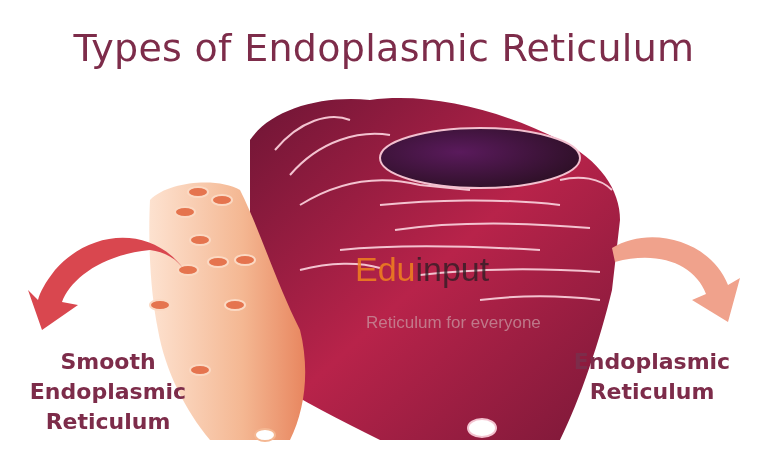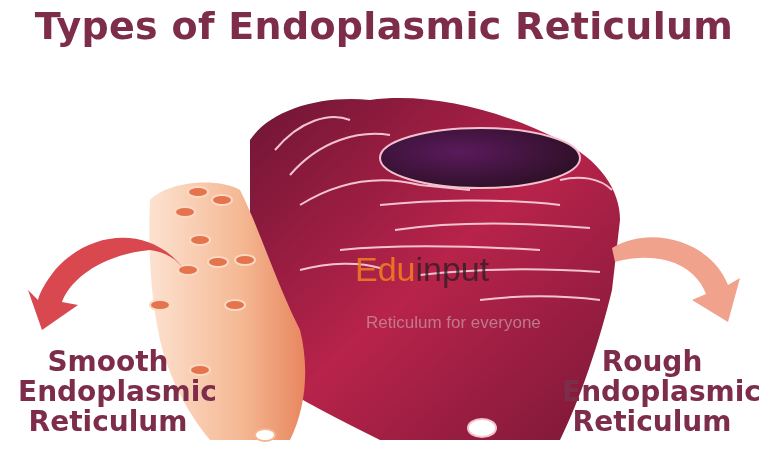--- a/index.html
+++ b/index.html
@@ -1,18 +1,18 @@
 <!DOCTYPE html>
 <html><head>
 <meta charset="utf-8">
 <style>
   html, body { margin:0; padding:0; background:#ffffff; }
   body { width:768px; height:473px; position:relative; overflow:hidden; font-family:"DejaVu Sans", sans-serif; }
-  .title { position:absolute; left:0; top:4px; width:768px; text-align:center; font-weight:bold; font-size:38px; color:#7d2c4a; letter-spacing:0.3px; }
-  .label { position:absolute; text-align:center; font-weight:bold; font-size:28px; line-height:30px; color:#7d2c4a; }
+  .title { position:absolute; left:0; top:26px; width:768px; text-align:center; font-weight:normal; font-size:38px; color:#7d2c4a; letter-spacing:0.3px; }
+  .label { position:absolute; text-align:center; font-weight:bold; font-size:22px; line-height:30px; color:#7d2c4a; }
   .label.smooth { left:18px; top:347px; width:180px; }
   .label.rough { left:562px; top:347px; width:180px; }
   svg.art { position:absolute; left:0; top:0; }
   .wm-brand { position:absolute; left:355px; top:250px; font-size:34px; font-family:"Liberation Sans", sans-serif; }
   .wm-edu { color:rgba(240,130,30,0.85); }
   .wm-input { color:rgba(40,30,35,0.75); }
   .wm-tag { position:absolute; left:366px; top:313px; font-size:17px; color:rgba(200,150,160,0.75); font-family:"Liberation Sans", sans-serif; }
 </style>
 </head>
 <body>
@@ -79,16 +79,15 @@
 
 <div class="wm-brand"><span class="wm-edu">Edu</span><span class="wm-input">input</span></div>
 <div class="wm-tag">Reticulum for everyone</div>
 
 <div class="label smooth">
   <div>Smooth</div>
   <div>Endoplasmic</div>
   <div>Reticulum</div>
 </div>
 <div class="label rough">
-  <div>Rough</div>
   <div>Endoplasmic</div>
   <div>Reticulum</div>
 </div>
 
 </body></html>

